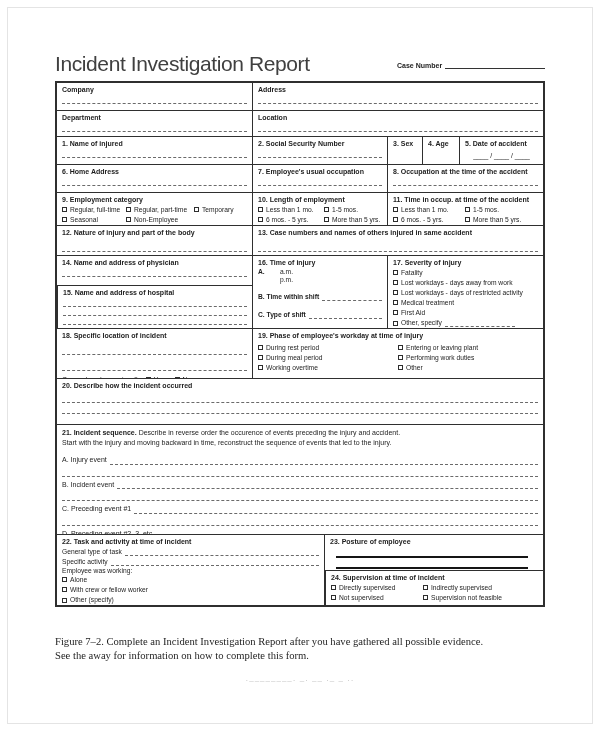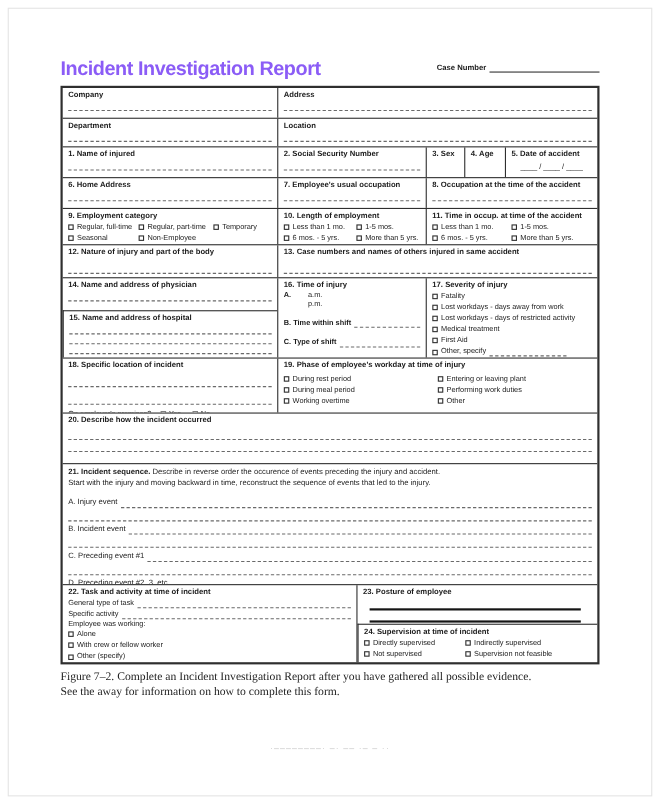--- a/index.html
+++ b/index.html
@@ -9,21 +9,21 @@
     font-family:"Liberation Sans", sans-serif; color:#1c1c1c; overflow:hidden;
   }
   .page-frame {
     position:absolute; left:7px; top:7px; right:7px; bottom:6px;
     border:1px solid #e4e4e4; pointer-events:none;
   }
   .content { position:absolute; left:55px; top:52px; width:490px; }
 
   
   .head { display:flex; align-items:flex-end; justify-content:space-between; margin-bottom:5px; }
-  .title { font-size:18px; font-weight:bold; letter-spacing:-0.4px; color:#8b5cf6; }
+  .title { font-size:21px; font-weight:normal; letter-spacing:-0.4px; color:#404040; }
   .case-group { display:flex; align-items:flex-end; width:148px; padding-bottom:7px; }
   .case-label { font-size:7px; font-weight:bold; white-space:nowrap; }
   .case-line { flex:1; border-bottom:1px solid #333; height:8px; margin-left:3px; }
 
   
   .form { width:490px; border:2px solid #2f2f2f; }
   .row { display:flex; border-top:1.6px solid #2f2f2f; }
   .row:first-child { border-top:none; }
   .cell { padding:3px 5px 2px 5px; overflow:hidden; }
   .cell + .cell { border-left:1.6px solid #2f2f2f; }
@@ -53,21 +53,21 @@
 
   
   .t16-row { display:flex; font-size:6.7px; line-height:1.3; }
   .t16-a { width:22px; font-weight:bold; }
 
   
   .solid-line { border-bottom:2px solid #151515; height:11px; margin:0 10px 0 6px; }
 
   
   .caption {
-    margin-top:5px; font-family:"Liberation Serif", serif;
+    margin-top:28px; font-family:"Liberation Serif", serif;
     font-size:10.6px; line-height:1.3; color:#1e1e1e;
   }
   .watermark {
     position:absolute; left:50%; top:676px; transform:translateX(-50%);
     font-size:8px; color:#c6c6c6; letter-spacing:1px; white-space:nowrap;
     filter:blur(0.3px);
   }
 </style>
 </head>
 <body>

